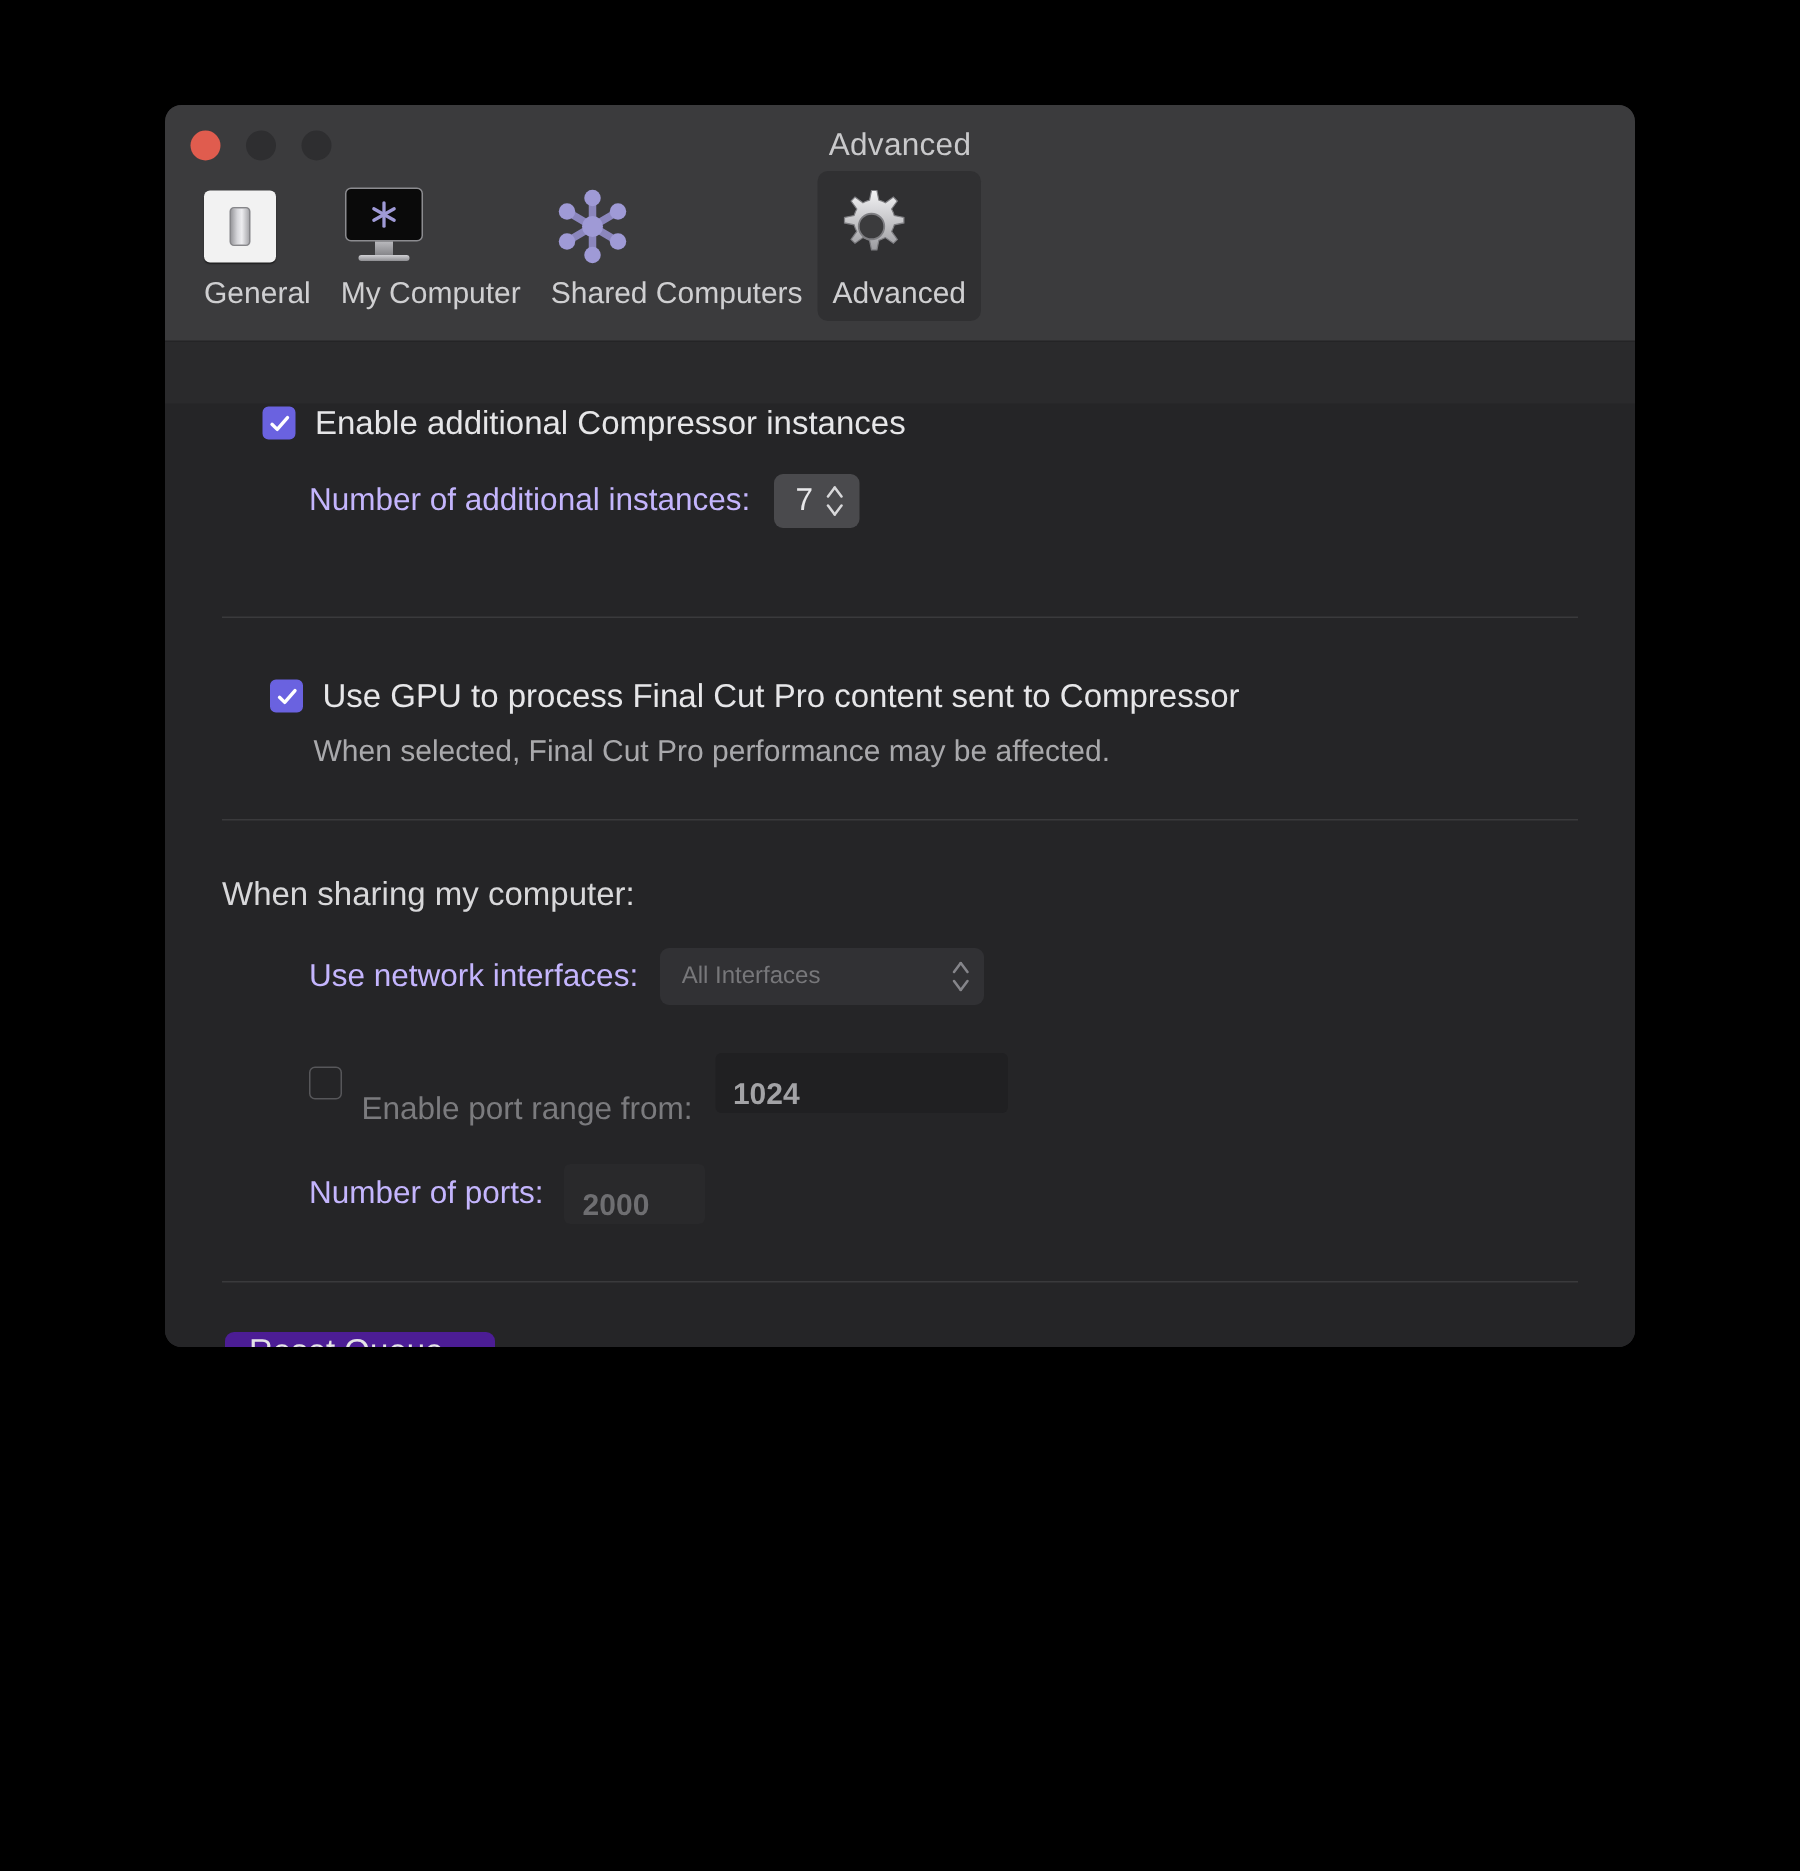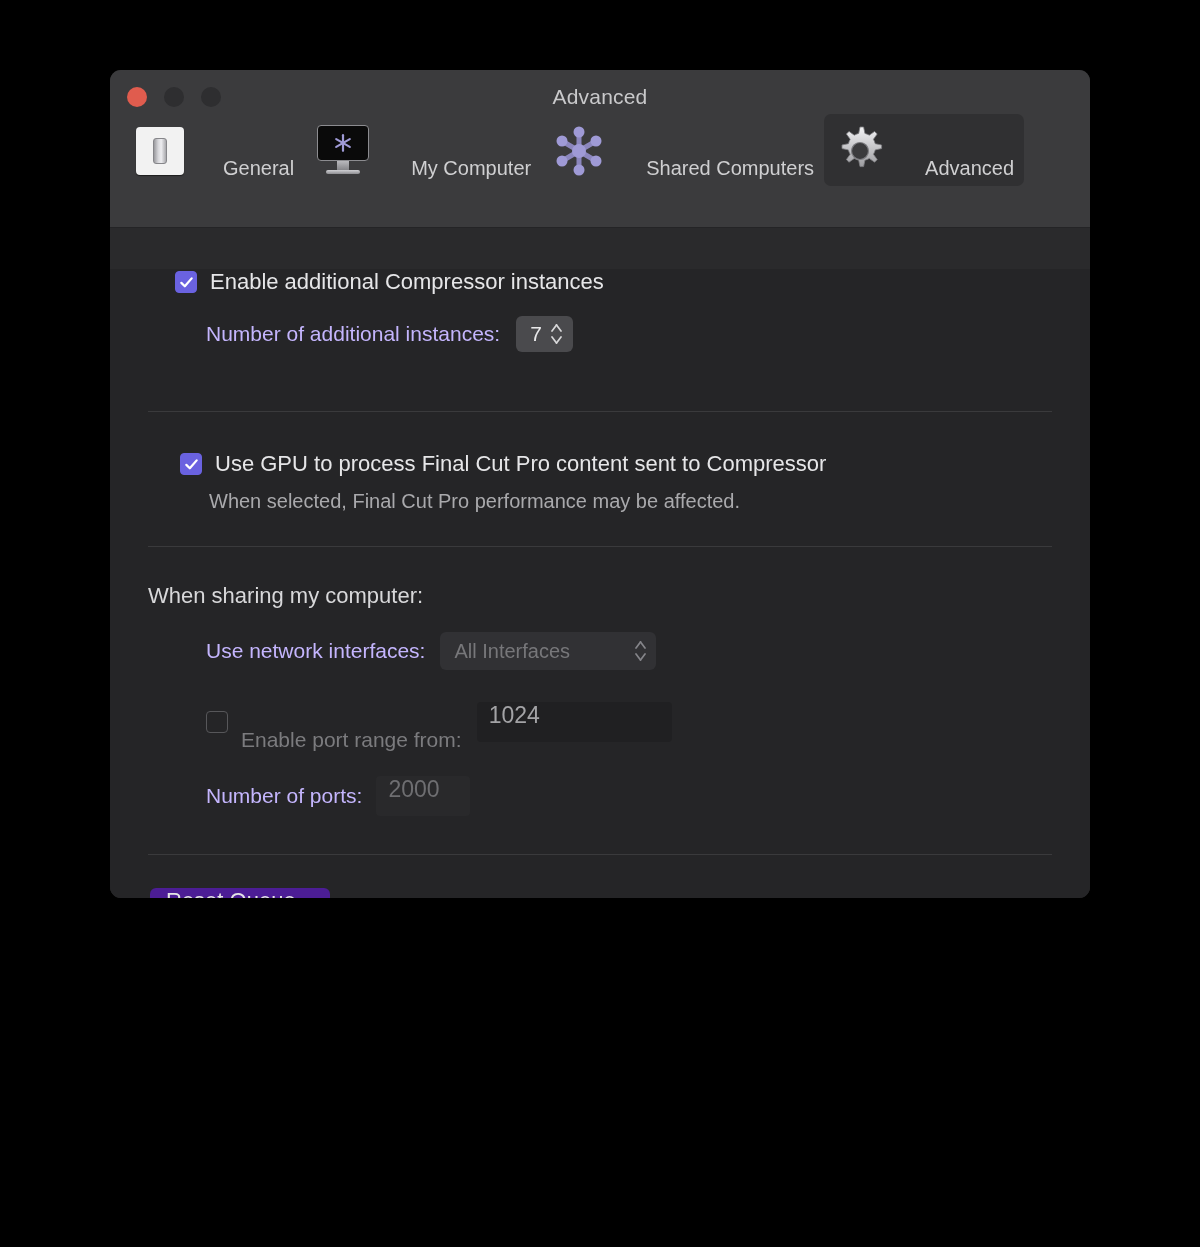--- a/index.html
+++ b/index.html
@@ -59,28 +59,27 @@
 
   #toolbar-items {
     position: absolute;
     left: 16px;
     top: 44px;
     display: flex;
     align-items: flex-end;
   }
   .toolbar-item {
     display: flex;
-    flex-direction: row;
-    align-items: flex-end;
+    flex-direction: column;
+    align-items: flex-start;
     justify-content: flex-end;
     padding: 8px 10px 6px 10px;
     border-radius: 7px;
     min-width: 74px;
     cursor: default;
-    gap: 39px;
   }
   .toolbar-item.selected { background: #303032; }
   .toolbar-icon {
     height: 58px;
     display: flex;
     align-items: center;
     justify-content: center;
   }
   .toolbar-label {
     margin-top: 5px;
@@ -193,32 +192,33 @@
   .popup {
     display: inline-flex;
     align-items: center;
     justify-content: space-between;
     background: #313134;
     border-radius: 6px;
     height: 38px;
     padding: 0 9px 0 14px;
     min-width: 216px;
   }
-  .popup .val { color: #77777a; font-size: 20px; }
+  .popup .val { color: #77777a; font-size: 16px; }
 
   
   .tfield {
     background: #202022;
     border-radius: 4px;
     height: 40px;
     display: flex;
-    align-items: flex-start;
+    align-items: flex-end;
     padding: 0 12px;
     color: #a3a3a6;
-    font-size: 23px;
+    font-size: 20px;
+    font-weight: bold;
   }
   .tfield.dim { color: #6e6e71; background:#29292b; }
 
   
   .pbtn {
     background: #4c1d95;
     border-radius: 6px;
     height: 40px;
     display: inline-flex;
     padding: 0 16px;

